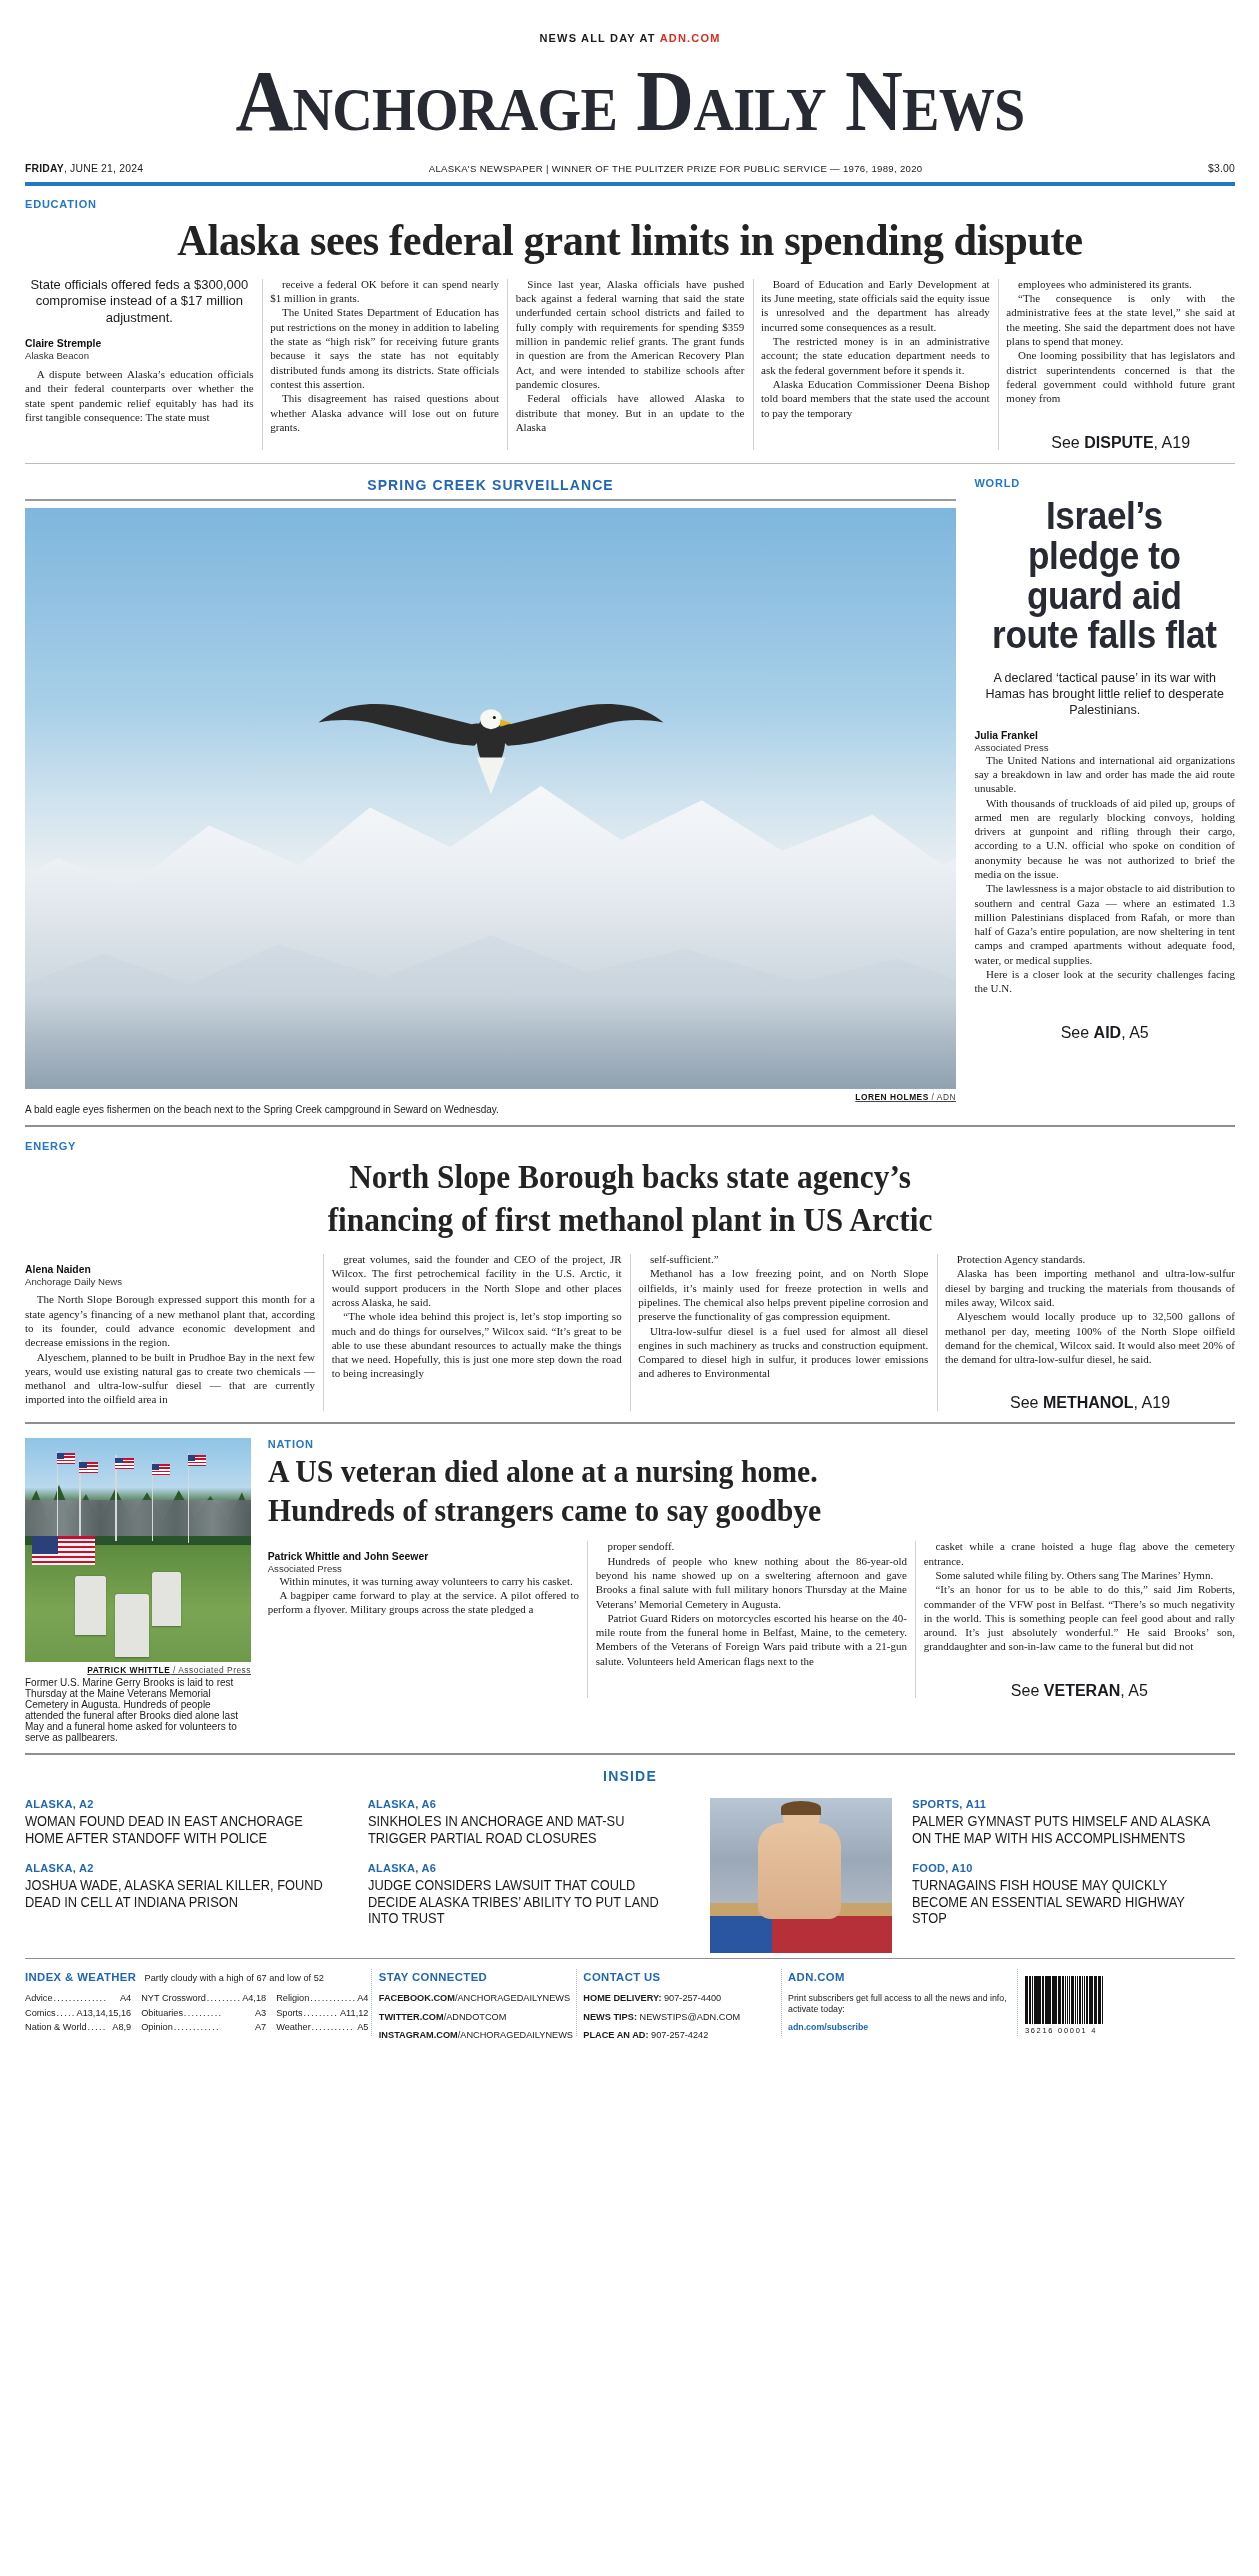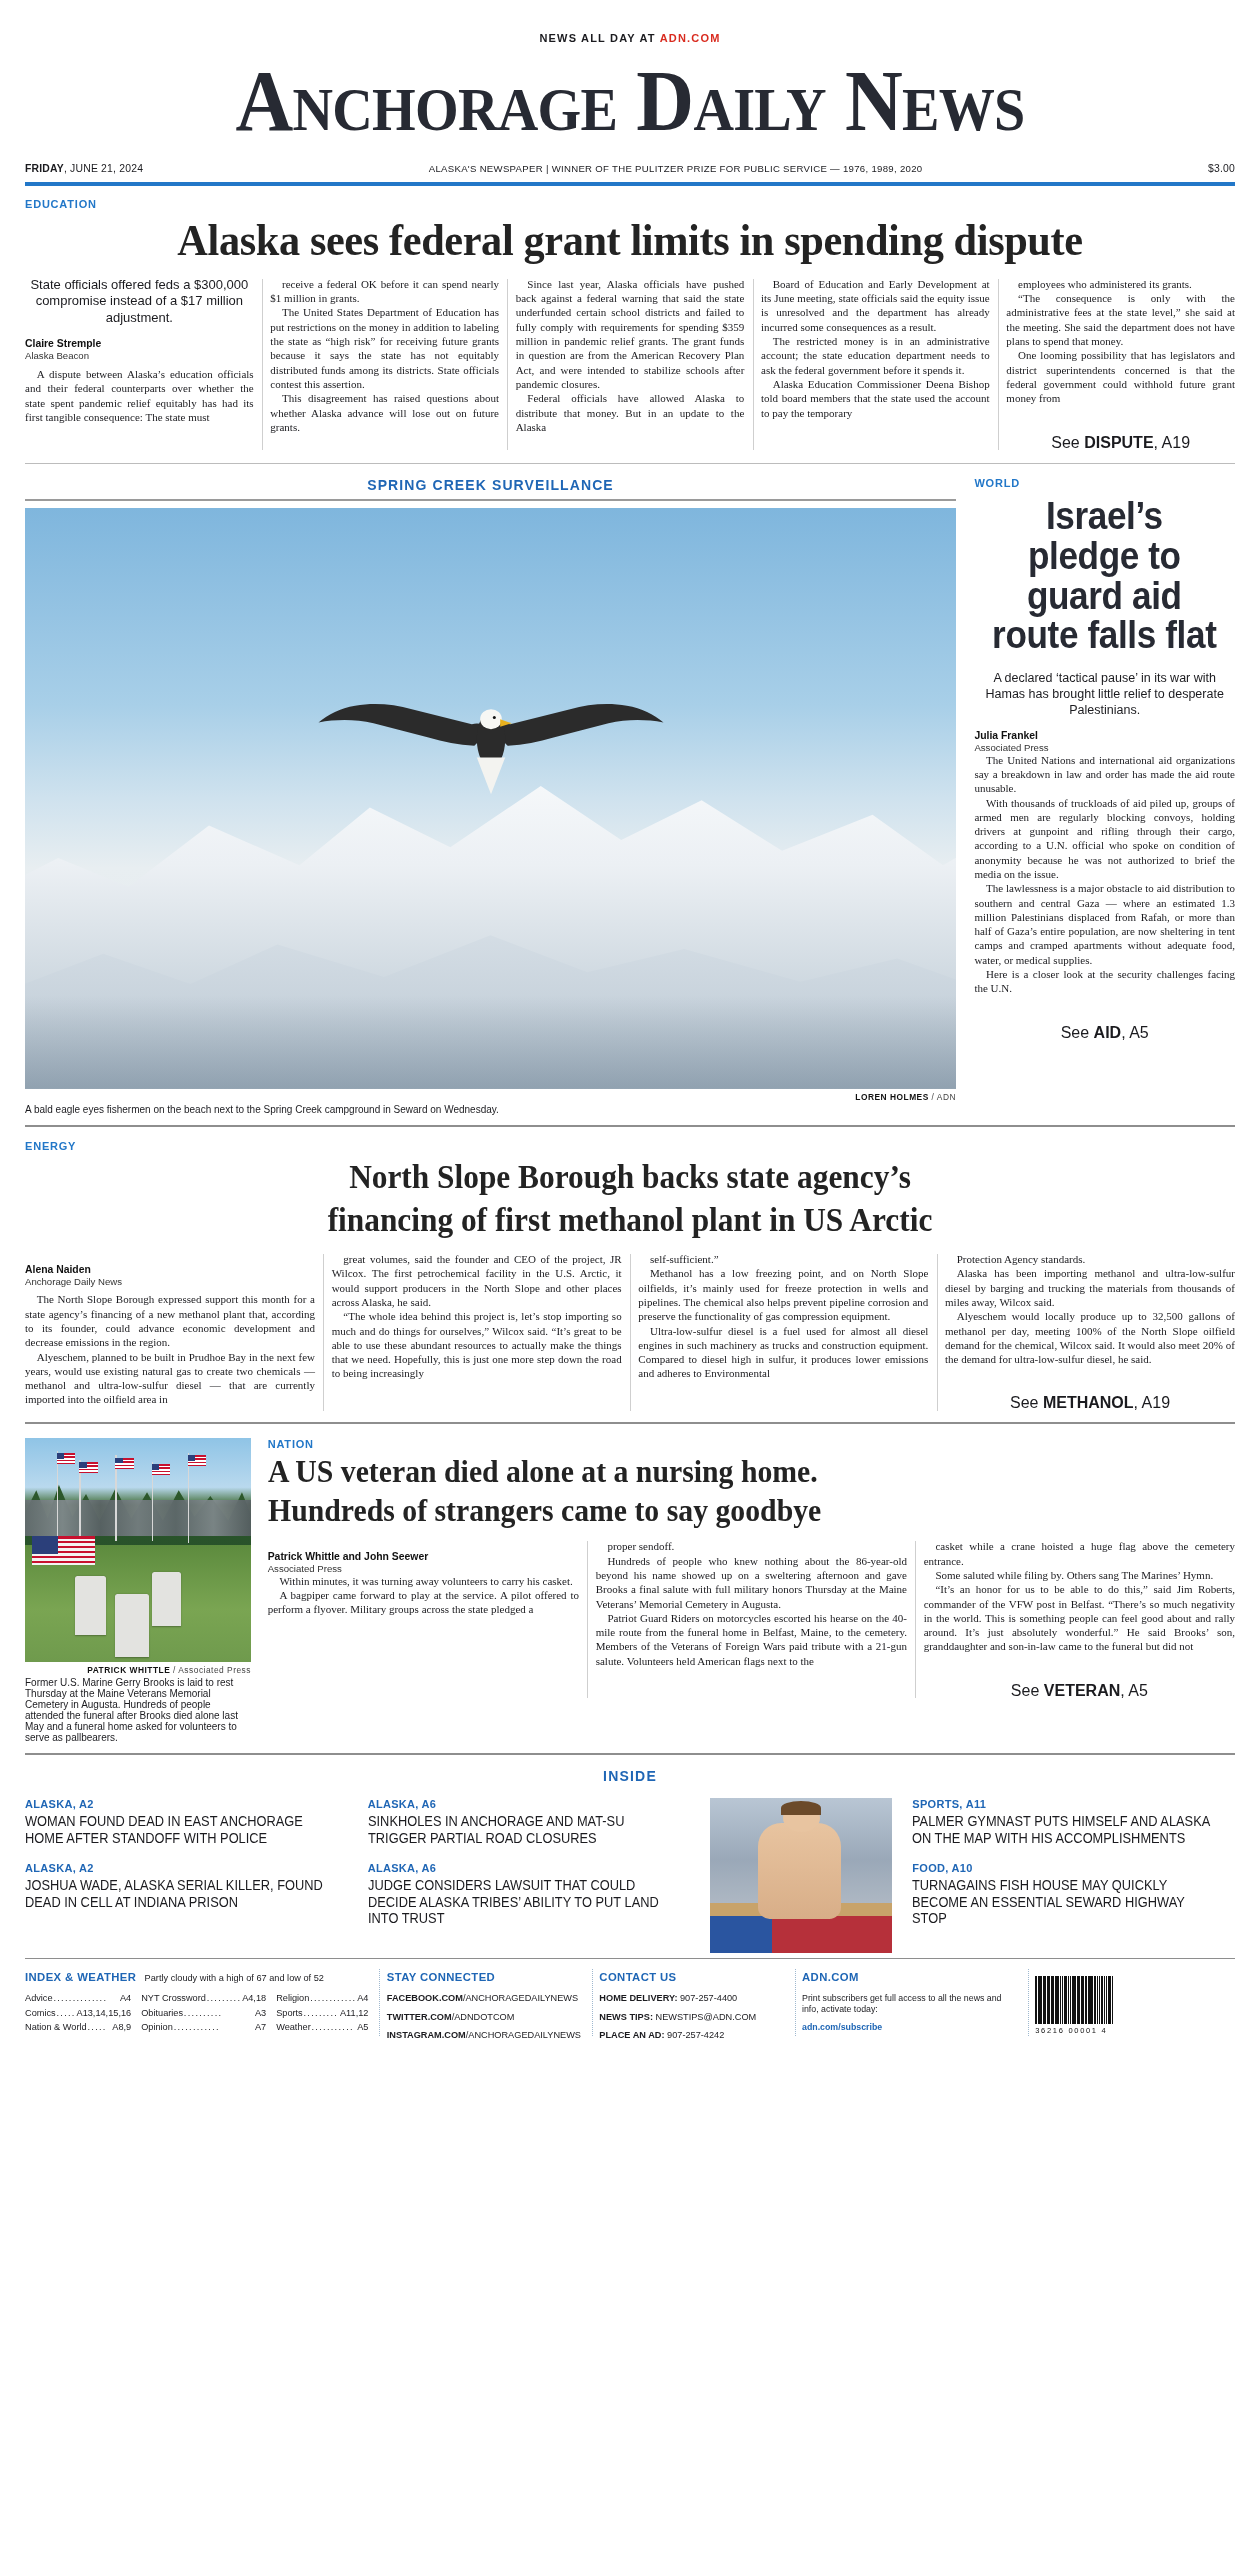--- a/index.html
+++ b/index.html
@@ -172,20 +172,21 @@
     background: linear-gradient(180deg, rgba(120,140,155,0.0), rgba(110,130,148,0.55));
   }
   .eagle { position: absolute; left: 50%; top: 40%; transform: translate(-50%,-50%); }
   .photo-credit {
     font-family: "Liberation Sans", sans-serif;
     font-size: 8.4px;
     letter-spacing: 0.5px;
     text-align: right;
     margin-top: 3.3px;
     color: #444;
+    text-decoration: underline;
   }
   .photo-credit b { font-weight: bold; color: #111; }
   .photo-caption {
     font-family: "Liberation Sans", sans-serif;
     font-size: 10px;
     margin-top: 2.5px;
     color: #1b1b1f;
   }
 
   .world h2 {
@@ -308,21 +309,21 @@
     background:#6b4a2a; border-radius:50% 50% 0 0; }
   .gym-red { position:absolute; left:0; bottom:0; width:100%; height:24%; background:#b6303a; }
   .gym-blue { position:absolute; left:0; bottom:0; width:34%; height:24%; background:#2a55a0; }
   .gym-table { position:absolute; left:0; bottom:24%; width:100%; height:8%; background:#c8a36a; }
 
   
   .footer-rule { height: 1.7px; background: #8e8e8e; margin-top: 5px; }
   .footer {
     display: grid;
     grid-template-columns: 1.25fr 0.78fr 0.82fr 0.95fr 0.85fr;
-    column-gap: 10px;
+    column-gap: 2px;
     margin-top: 10px;
     padding-bottom: 22px;
   }
   .foot-col { position: relative; padding-right: 8.4px; }
   .foot-col + .foot-col::before {
     content: ""; position: absolute; left: -7.5px; top: 0; bottom: 5px;
     border-left: 1.7px dotted #9fb8cf;
   }
   .foot-title {
     font-family: "Liberation Sans", sans-serif;

